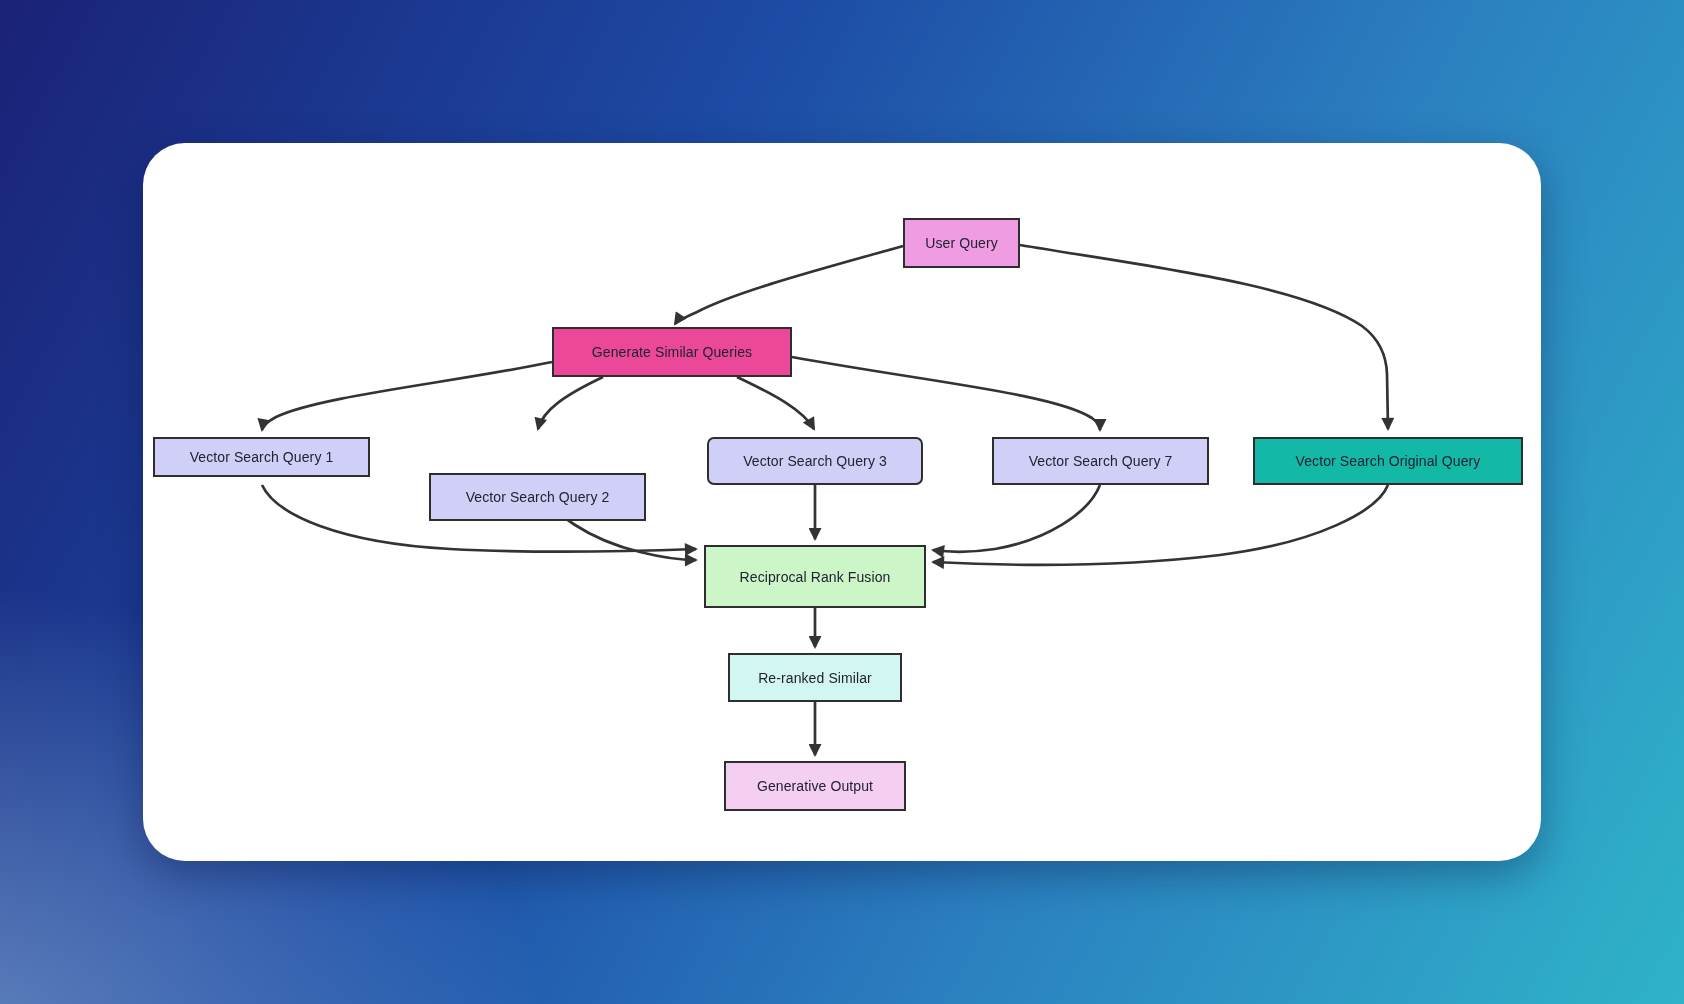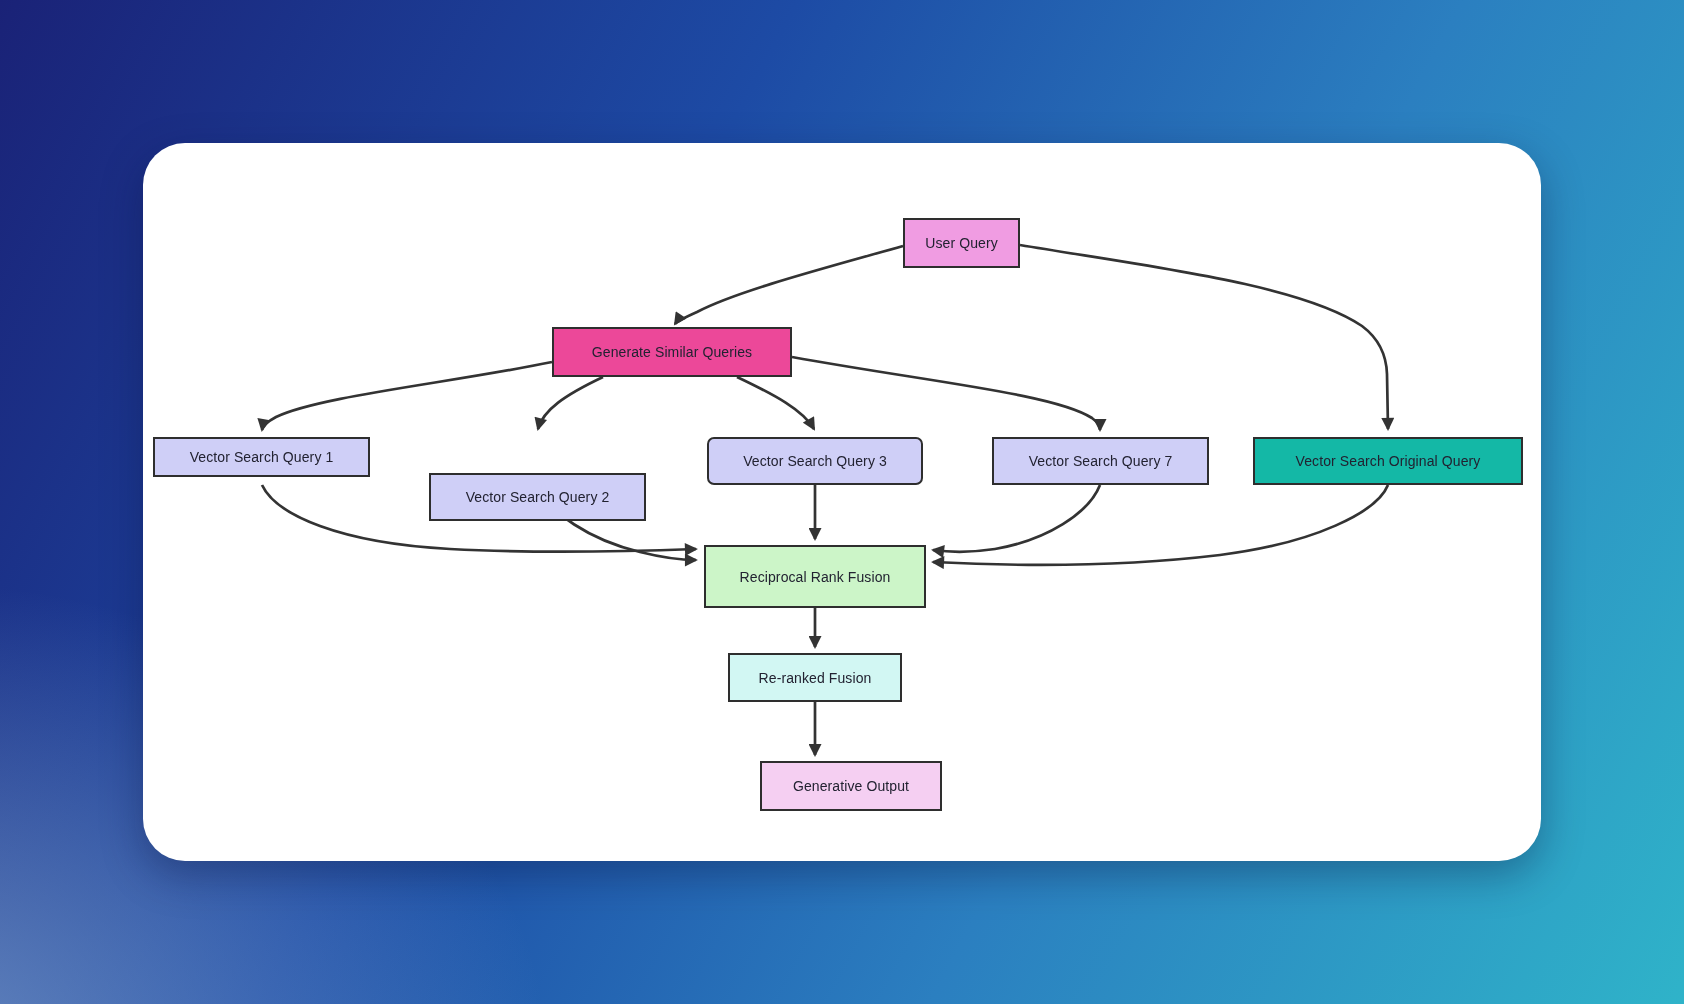--- a/index.html
+++ b/index.html
@@ -84,15 +84,15 @@
 <div class="node" style="left: 429px; top: 437px; width: 217px; height: 48px; background: rgb(207, 207, 247); margin-top: 36px;">Vector Search Query 2</div>
 
 <div class="node" style="left: 707px; top: 437px; width: 216px; height: 48px; background: rgb(207, 207, 247); border-radius: 7px;">Vector Search Query 3</div>
 
 <div class="node" style="left: 992px; top: 437px; width: 217px; height: 48px; background: rgb(207, 207, 247);">Vector Search Query 7</div>
 
 <div class="node" style="left: 1253px; top: 437px; width: 270px; height: 48px; background: #14b8a6;">Vector Search Original Query</div>
 
 <div class="node" style="left: 704px; top: 545px; width: 222px; height: 63px; background: rgb(204, 245, 200);">Reciprocal Rank Fusion</div>
 
-<div class="node" style="left: 728px; top: 653px; width: 174px; height: 49px; background: rgb(210, 247, 243);">Re-ranked Fusion</div>
+<div class="node" style="left: 728px; top: 653px; width: 174px; height: 49px; background: rgb(210, 247, 243);">Re-ranked Similar</div>
 
-<div class="node" style="left: 724px; top: 761px; width: 182px; height: 50px; background: rgb(245, 207, 242); margin-left: 36px;">Generative Output</div>
+<div class="node" style="left: 724px; top: 761px; width: 182px; height: 50px; background: rgb(245, 207, 242);">Generative Output</div>
 
 </body></html>

